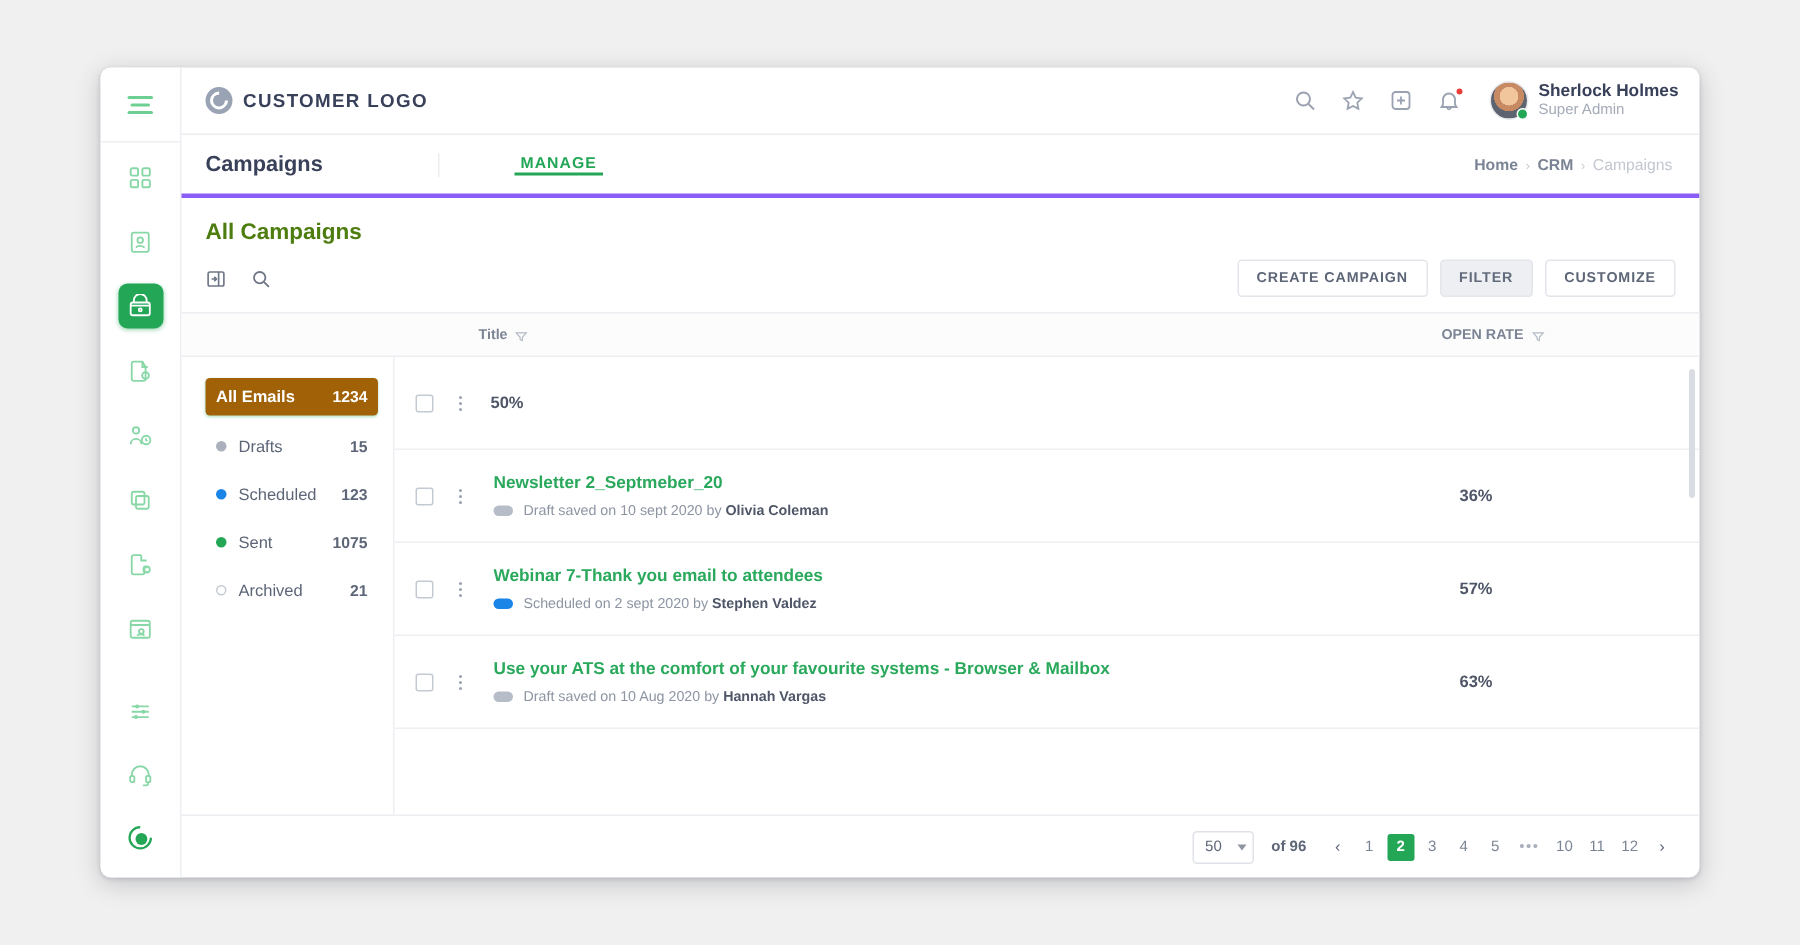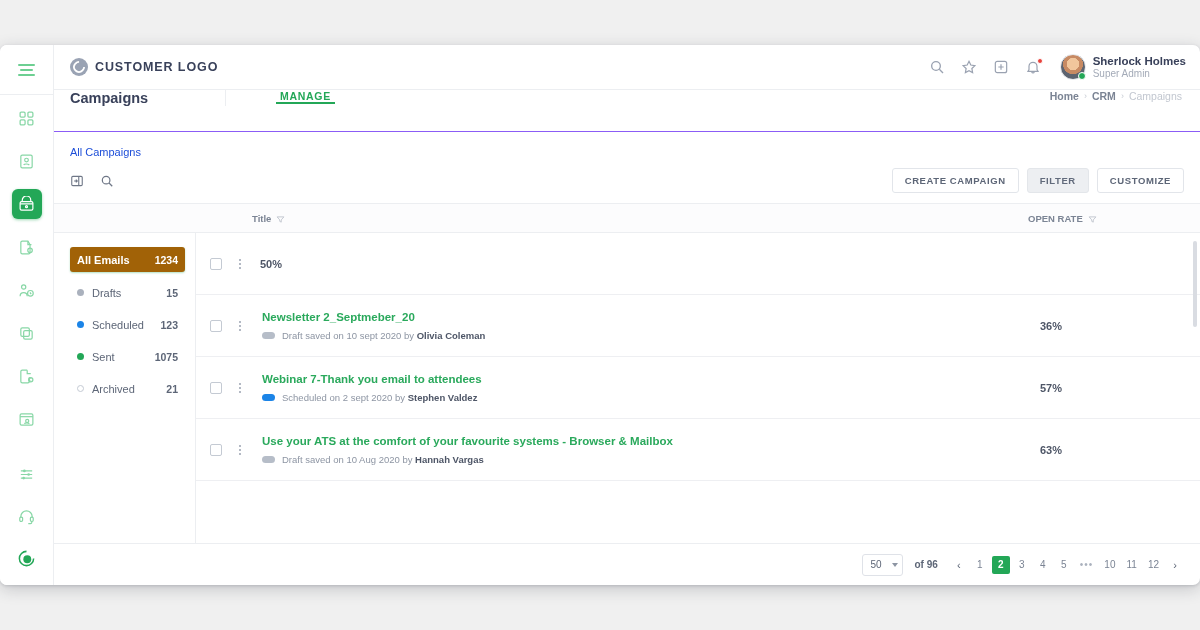--- a/index.html
+++ b/index.html
@@ -8,21 +8,21 @@
     width: 1200px; height: 630px;
     background: #f0f0f0;
     font-family: "Liberation Sans", sans-serif;
     overflow: hidden;
     display: flex; align-items: center; justify-content: center;
   }
 
   
   .app-window {
     position: relative;
-    width: 1200px; height: 540px;
+    width: 1066px; height: 540px;
     background: #ffffff;
     border-radius: 7px;
     box-shadow: 0 4px 16px rgba(40,45,60,.22), 0 1px 3px rgba(40,45,60,.16);
     display: flex;
     overflow: hidden;
   }
 
   
   .rail {
     width: 54px; flex: 0 0 54px;
@@ -102,22 +102,22 @@
     position: absolute; right: -1px; bottom: -1px;
     width: 8px; height: 8px; border-radius: 50%;
     background: #23a757; border: 1.5px solid #fff;
   }
   .user-name { font-size: 11.5px; font-weight: bold; color: #39415a; line-height: 1.25; white-space: nowrap; }
   .user-role { font-size: 10px; color: #a4abb8; line-height: 1.25; white-space: nowrap; }
 
   
   .pagebar {
     height: 42px; flex: 0 0 42px;
-    border-bottom: 1px solid #8b5cf6;
-    display: flex; align-items: flex-start;
+    border-bottom: 3px solid #8b5cf6;
+    display: flex; align-items: center;
   }
   .page-title-cell {
     width: 172px; flex: 0 0 172px;
     display: flex; align-items: center;
     padding-left: 16px;
     border-right: 1px solid #eceef1;
   }
   .page-title { font-size: 14.5px; font-weight: bold; color: #39415a; }
   .tabs { display: flex; align-items: stretch; padding-left: 18px; }
   .tab {
@@ -133,21 +133,21 @@
     padding-right: 18px; font-size: 10.5px;
   }
   .bc-item { color: #7b8494; cursor: pointer; font-weight: bold; }
   .bc-item.last { color: #c2c7d0; font-weight: normal; }
   .bc-sep { color: #c8ccd4; font-size: 9px; }
 
   
   .section {
     padding: 14px 16px 0 16px;
   }
-  .section-title { font-size: 11px; font-weight: normal; color: #1d4ed8; }
+  .section-title { font-size: 15px; font-weight: bold; color: #4d7c0f; }
   .section-sub { font-size: 9.5px; color: #a4abb8; margin-top: 5px; }
 
   .toolsrow {
     display: flex; align-items: center;
     padding: 10px 16px 10px 16px;
   }
   .tool-icon { color: #6f7787; cursor: pointer; margin-right: 16px; display:flex; }
   .tool-icon svg { display:block; }
   .btn-group { margin-left: auto; display: flex; gap: 8px; }
   .btn {

